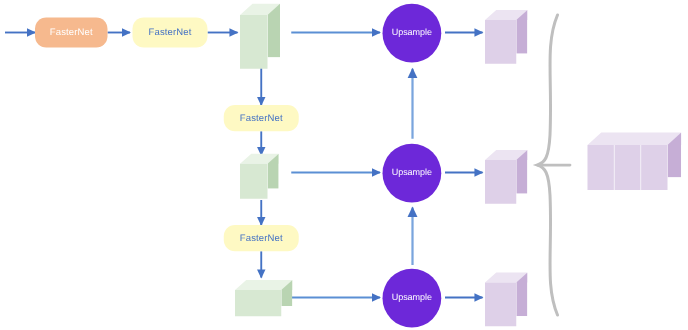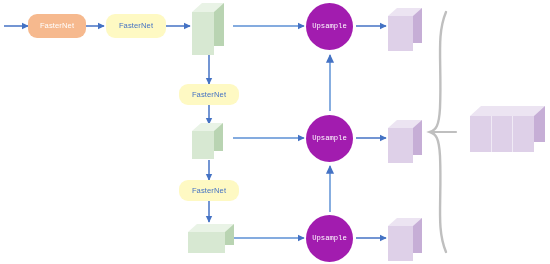--- a/index.html
+++ b/index.html
@@ -43,32 +43,31 @@
     background: #f6b98e;
     color: #ffffff;
   }
   .block-faster {
     background: #fef9c3;
     color: #4472c4;
   }
   
   .circle {
     border-radius: 50%;
-    background: #a21caf;
+    background: #6d28d9;
     color: #ffffff;
     display: flex;
     align-items: center;
     justify-content: center;
     text-align: center;
     font-size: 7.2px;
     line-height: 1.12;
     word-break: break-all;
     padding: 0 5px;
     box-sizing: border-box;
-    font-family: Liberation Mono, monospace;
   }
   
   .cuboid { position: absolute; }
   .cuboid .face { position: absolute; }
   .cuboid .front { left: 0; }
   .cuboid .top { }
   .cuboid .side { }
   .seg-line {
     position: absolute;
     top: 0;

